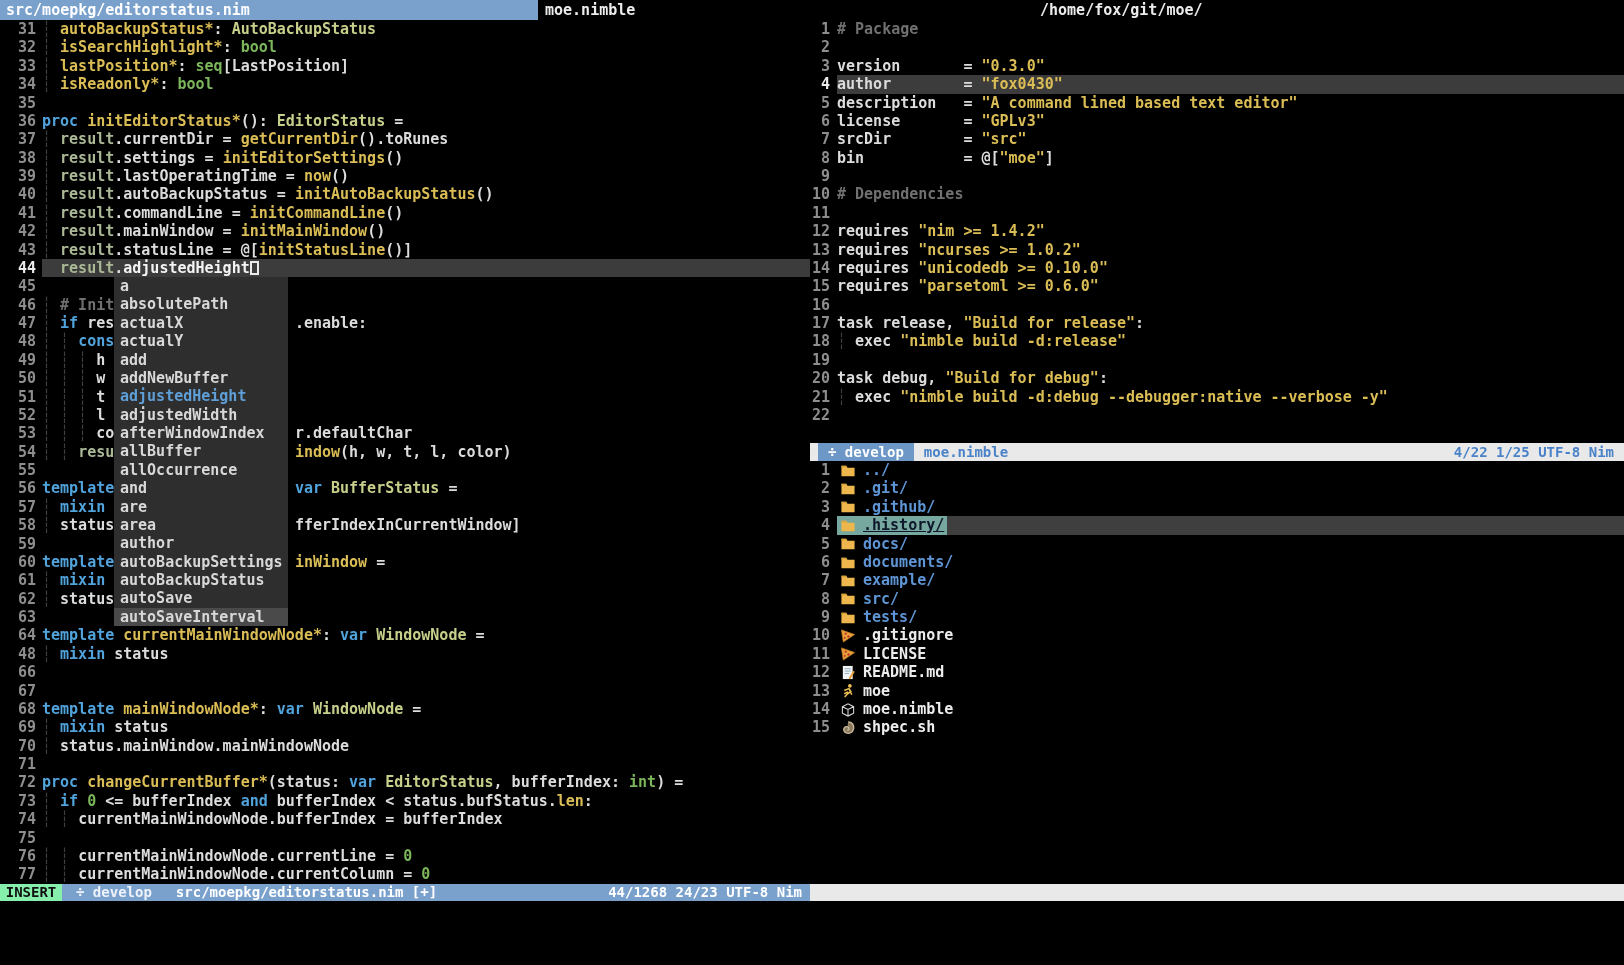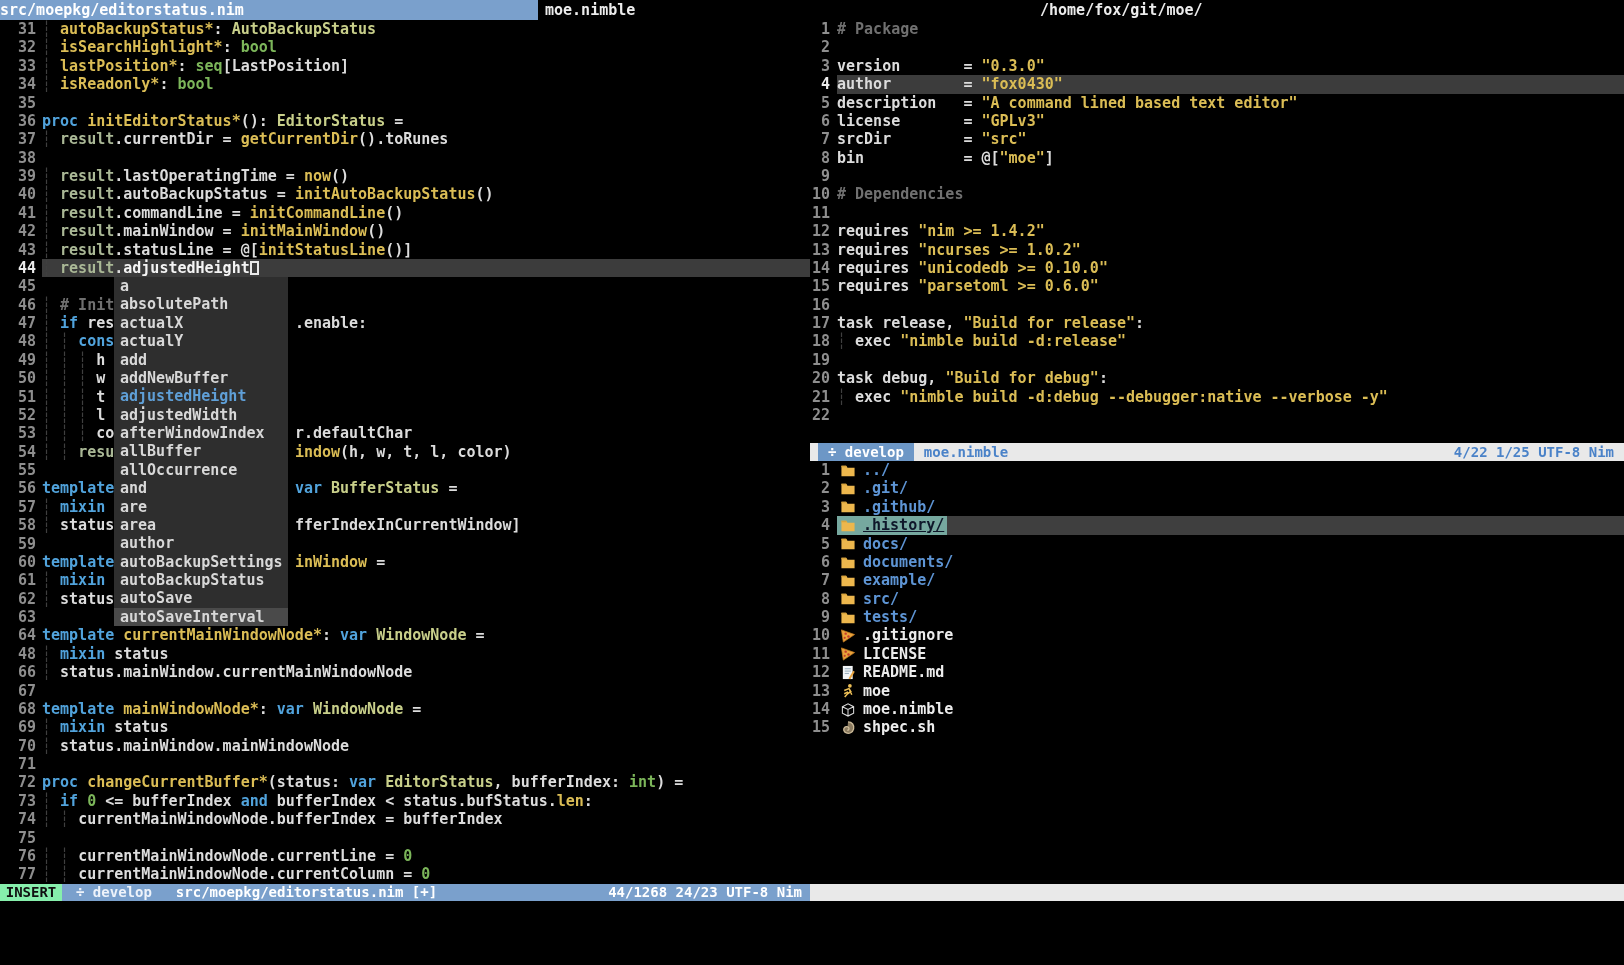--- a/index.html
+++ b/index.html
@@ -4,21 +4,21 @@
 <style>
   html,body{margin:0;padding:0;background:#000;}
   .screen{
     position:relative;width:1624px;height:965px;background:#000;overflow:hidden;
     font-family:"DejaVu Sans Mono","Liberation Mono",monospace;
     font-weight:bold;font-size:15px;color:#dcdcdc;
   }
   
   .tabbar{position:absolute;left:0;top:0;width:1624px;height:20px;background:#000;}
   .tab-active{position:absolute;left:0;top:0;width:538px;height:20px;line-height:20px;
-    background:var(--accent_blue);color:#fff;box-sizing:border-box;white-space:pre;}
+    background:var(--accent_blue);color:#fff;padding-left:6px;box-sizing:border-box;white-space:pre;}
   .tab-inactive{position:absolute;left:545px;top:0;height:20px;line-height:20px;color:#ececec;white-space:pre;}
   .right-header{position:absolute;left:1040px;top:0;height:20px;line-height:20px;color:#ececec;white-space:pre;}
   
   .pane{position:absolute;background:#000;}
   .cl{display:flex;height:18.383px;line-height:18.383px;white-space:pre;}
   .ln{width:36px;flex-shrink:0;text-align:right;padding-right:6px;color:#8e8e8e;}
   .ln2{width:20px;flex-shrink:0;text-align:right;padding-right:7px;color:#8e8e8e;}
   .cl.cur .ln,.cl.cur .ln2{color:#ececec;}
   .lt{white-space:pre;}
   .cl.cur .lt{background:var(--current_line);flex:1;}
@@ -72,21 +72,21 @@
   </div>
 
   <div class="pane" id="editor-pane" style="left:0;top:20px;width:810px;height:864px;">
       <div class="cl"><span class="ln">31</span><span class="lt"><span class="c-ind">┆ </span><span class="c-fn">autoBackupStatus*</span><span class="c-pl">: </span><span class="c-ty">AutoBackupStatus</span></span></div>
       <div class="cl"><span class="ln">32</span><span class="lt"><span class="c-ind">┆ </span><span class="c-fn">isSearchHighlight*</span><span class="c-pl">: </span><span class="c-gr">bool</span></span></div>
       <div class="cl"><span class="ln">33</span><span class="lt"><span class="c-ind">┆ </span><span class="c-fn">lastPosition*</span><span class="c-pl">: </span><span class="c-gr">seq</span><span class="c-pl">[LastPosition]</span></span></div>
       <div class="cl"><span class="ln">34</span><span class="lt"><span class="c-ind">┆ </span><span class="c-fn">isReadonly*</span><span class="c-pl">: </span><span class="c-gr">bool</span></span></div>
       <div class="cl"><span class="ln">35</span><span class="lt"></span></div>
       <div class="cl"><span class="ln">36</span><span class="lt"><span class="c-kw">proc</span><span class="c-pl"> </span><span class="c-fn">initEditorStatus*</span><span class="c-pl">(): </span><span class="c-ty">EditorStatus</span><span class="c-pl"> =</span></span></div>
       <div class="cl"><span class="ln">37</span><span class="lt"><span class="c-ind">┆ </span><span class="c-res">result</span><span class="c-pl">.currentDir = </span><span class="c-fn">getCurrentDir</span><span class="c-pl">().toRunes</span></span></div>
-      <div class="cl"><span class="ln">38</span></div>
+      <div class="cl"><span class="ln">38</span><span class="lt"><span class="c-ind">┆ </span><span class="c-res">result</span><span class="c-pl">.settings = </span><span class="c-fn">initEditorSettings</span><span class="c-pl">()</span></span></div>
       <div class="cl"><span class="ln">39</span><span class="lt"><span class="c-ind">┆ </span><span class="c-res">result</span><span class="c-pl">.lastOperatingTime = </span><span class="c-fn">now</span><span class="c-pl">()</span></span></div>
       <div class="cl"><span class="ln">40</span><span class="lt"><span class="c-ind">┆ </span><span class="c-res">result</span><span class="c-pl">.autoBackupStatus = </span><span class="c-fn">initAutoBackupStatus</span><span class="c-pl">()</span></span></div>
       <div class="cl"><span class="ln">41</span><span class="lt"><span class="c-ind">┆ </span><span class="c-res">result</span><span class="c-pl">.commandLine = </span><span class="c-fn">initCommandLine</span><span class="c-pl">()</span></span></div>
       <div class="cl"><span class="ln">42</span><span class="lt"><span class="c-ind">┆ </span><span class="c-res">result</span><span class="c-pl">.mainWindow = </span><span class="c-fn">initMainWindow</span><span class="c-pl">()</span></span></div>
       <div class="cl"><span class="ln">43</span><span class="lt"><span class="c-ind">┆ </span><span class="c-res">result</span><span class="c-pl">.statusLine = @[</span><span class="c-fn">initStatusLine</span><span class="c-pl">()]</span></span></div>
       <div class="cl cur"><span class="ln">44</span><span class="lt"><span class="c-ind">┆ </span><span class="c-res">result</span><span class="c-pl">.</span><span class="c-plw">adjustedHeight</span><span class="cursor"></span></span></div>
       <div class="cl"><span class="ln">45</span><span class="lt"></span></div>
       <div class="cl"><span class="ln">46</span><span class="lt"><span class="c-ind">┆ </span><span class="c-cm"># Init</span></span></div>
       <div class="cl"><span class="ln">47</span><span class="lt"><span class="c-ind">┆ </span><span class="c-kw">if</span><span class="c-pl"> res</span><span class="c-sp">                    </span><span class="c-pl">.enable:</span></span></div>
       <div class="cl"><span class="ln">48</span><span class="lt"><span class="c-ind">┆ ┆ </span><span class="c-kw">cons</span></span></div>
@@ -100,21 +100,21 @@
       <div class="cl"><span class="ln">56</span><span class="lt"><span class="c-kw">template</span><span class="c-sp">                    </span><span class="c-kw">var</span><span class="c-pl"> </span><span class="c-ty">BufferStatus</span><span class="c-pl"> =</span></span></div>
       <div class="cl"><span class="ln">57</span><span class="lt"><span class="c-ind">┆ </span><span class="c-kw">mixin</span></span></div>
       <div class="cl"><span class="ln">58</span><span class="lt"><span class="c-ind">┆ </span><span class="c-pl">status</span><span class="c-sp">                    </span><span class="c-pl">fferIndexInCurrentWindow]</span></span></div>
       <div class="cl"><span class="ln">59</span><span class="lt"></span></div>
       <div class="cl"><span class="ln">60</span><span class="lt"><span class="c-kw">template</span><span class="c-sp">                    </span><span class="c-fn">inWindow</span><span class="c-pl"> =</span></span></div>
       <div class="cl"><span class="ln">61</span><span class="lt"><span class="c-ind">┆ </span><span class="c-kw">mixin</span></span></div>
       <div class="cl"><span class="ln">62</span><span class="lt"><span class="c-ind">┆ </span><span class="c-pl">status</span></span></div>
       <div class="cl"><span class="ln">63</span><span class="lt"></span></div>
       <div class="cl"><span class="ln">64</span><span class="lt"><span class="c-kw">template</span><span class="c-pl"> </span><span class="c-fn">currentMainWindowNode*</span><span class="c-pl">: </span><span class="c-kw">var</span><span class="c-pl"> </span><span class="c-ty">WindowNode</span><span class="c-pl"> =</span></span></div>
       <div class="cl"><span class="ln">48</span><span class="lt"><span class="c-ind">┆ </span><span class="c-kw">mixin</span><span class="c-pl"> status</span></span></div>
-      <div class="cl"><span class="ln">66</span><span class="lt"><span class="c-ind">┆ </span><span class="c-pl">status.mainWindow.currentMainWindowNode</span></span></div>
+      <div class="cl"><span class="ln">66</span></div>
       <div class="cl"><span class="ln">67</span><span class="lt"></span></div>
       <div class="cl"><span class="ln">68</span><span class="lt"><span class="c-kw">template</span><span class="c-pl"> </span><span class="c-fn">mainWindowNode*</span><span class="c-pl">: </span><span class="c-kw">var</span><span class="c-pl"> </span><span class="c-ty">WindowNode</span><span class="c-pl"> =</span></span></div>
       <div class="cl"><span class="ln">69</span><span class="lt"><span class="c-ind">┆ </span><span class="c-kw">mixin</span><span class="c-pl"> status</span></span></div>
       <div class="cl"><span class="ln">70</span><span class="lt"><span class="c-ind">┆ </span><span class="c-pl">status.mainWindow.mainWindowNode</span></span></div>
       <div class="cl"><span class="ln">71</span><span class="lt"></span></div>
       <div class="cl"><span class="ln">72</span><span class="lt"><span class="c-kw">proc</span><span class="c-pl"> </span><span class="c-fn">changeCurrentBuffer*</span><span class="c-pl">(status: </span><span class="c-kw">var</span><span class="c-pl"> </span><span class="c-ty">EditorStatus</span><span class="c-pl">, bufferIndex: </span><span class="c-gr">int</span><span class="c-pl">) =</span></span></div>
       <div class="cl"><span class="ln">73</span><span class="lt"><span class="c-ind">┆ </span><span class="c-kw">if</span><span class="c-pl"> </span><span class="c-num">0</span><span class="c-pl"> &lt;= bufferIndex </span><span class="c-kw">and</span><span class="c-pl"> bufferIndex &lt; status.bufStatus.</span><span class="c-fn">len</span><span class="c-pl">:</span></span></div>
       <div class="cl"><span class="ln">74</span><span class="lt"><span class="c-ind">┆ ┆ </span><span class="c-pl">currentMainWindowNode.bufferIndex = bufferIndex</span></span></div>
       <div class="cl"><span class="ln">75</span><span class="lt"></span></div>
       <div class="cl"><span class="ln">76</span><span class="lt"><span class="c-ind">┆ ┆ </span><span class="c-pl">currentMainWindowNode.currentLine = </span><span class="c-num">0</span></span></div>

